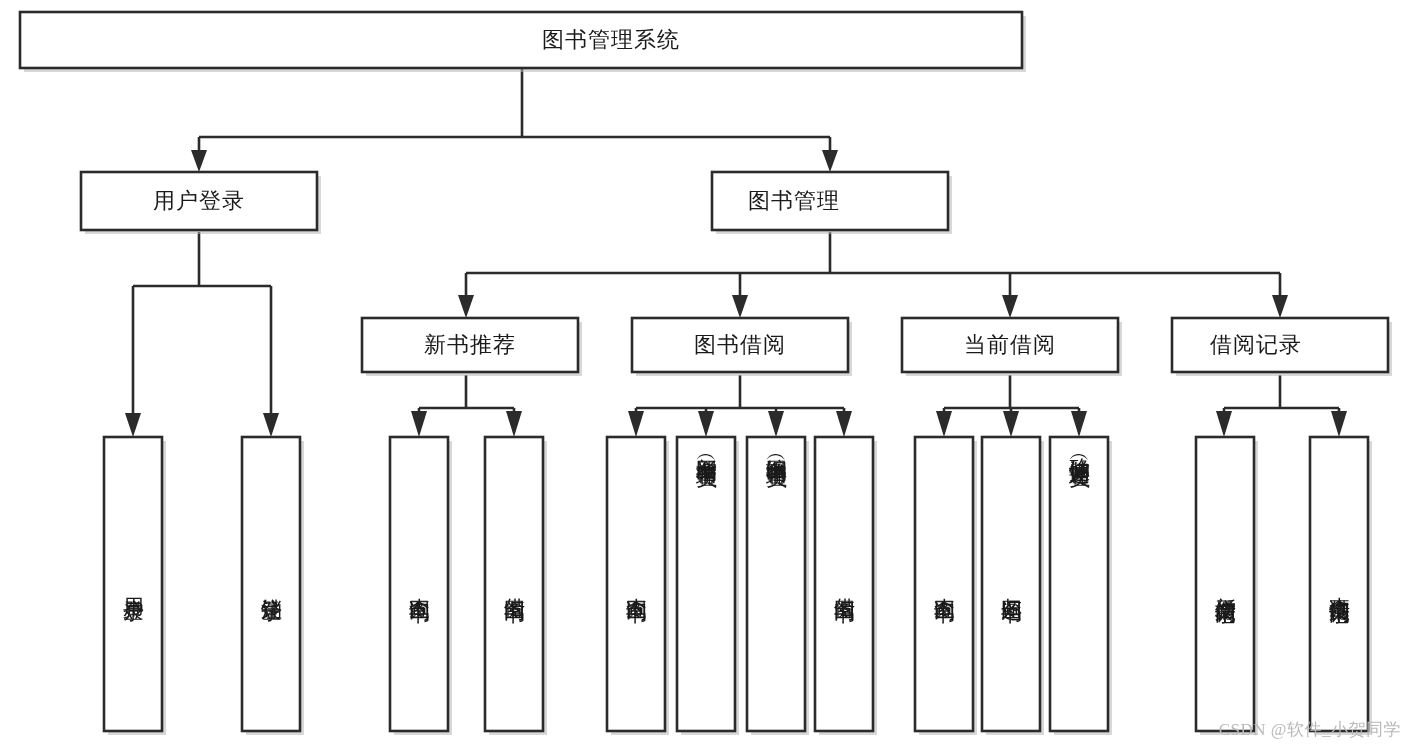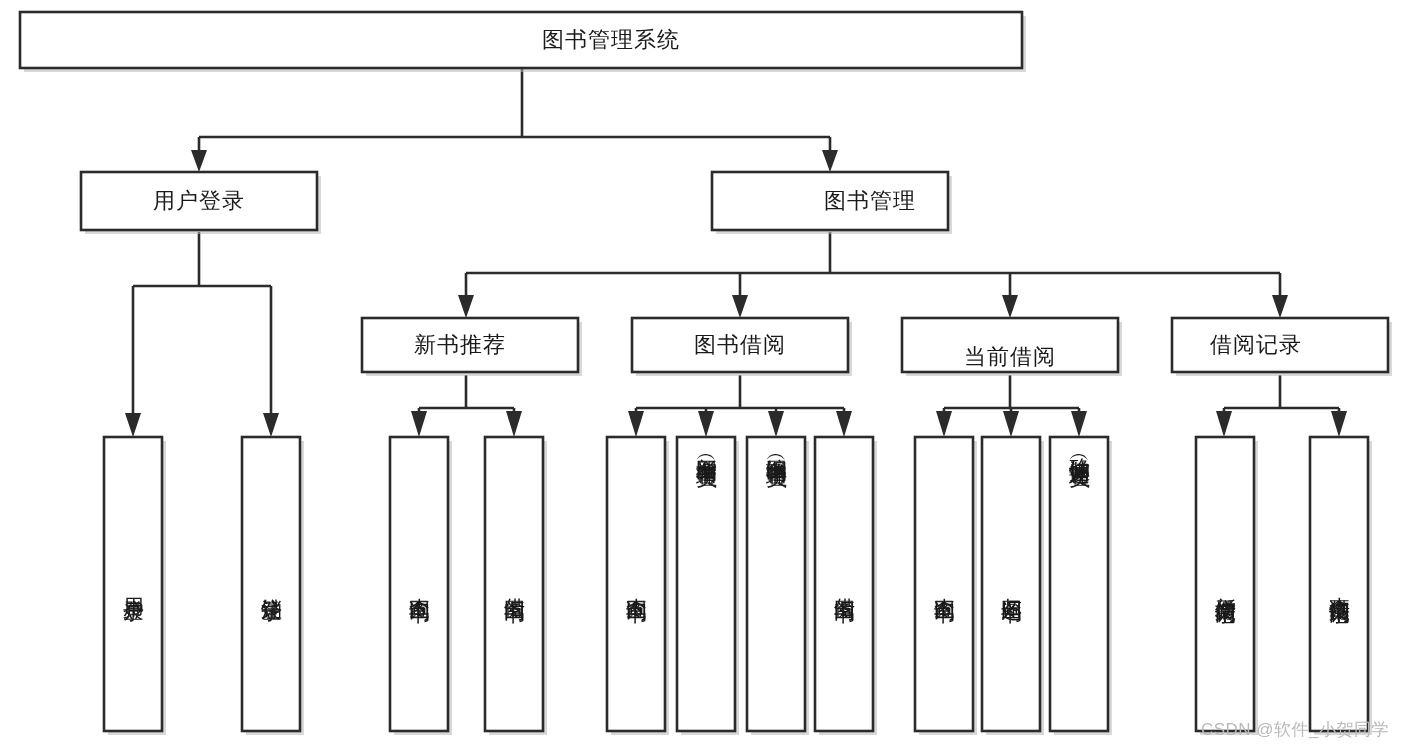--- a/index.html
+++ b/index.html
@@ -70,23 +70,23 @@
   }
   .hlabel-text {
     font-family: "DejaVu Sans", "Liberation Sans", sans-serif;
     font-size: 22px;
     color: #1a1a1a;
     letter-spacing: 1px;
     white-space: nowrap;
   }
   #watermark {
     position: absolute;
-    right: 16px;
+    right: 4px;
     bottom: 6px;
-    font-family: Liberation Sans, sans-serif;
+    font-family: Liberation Serif, serif;
     font-size: 17px;
     color: #b9b9b9;
     letter-spacing: 0.5px;
     white-space: nowrap;
     pointer-events: none;
     margin-left: 19px;
   }
 </style>
 </head>
 <body>
@@ -222,33 +222,33 @@
   </svg>
 
   <div class="hlabel-wrap" style="left:20px; top:12px; width:1182px; height:56px;">
     <span class="hlabel-text">图书管理系统</span>
   </div>
 
   <div class="hlabel-wrap" style="left:81px; top:172px; width:236px; height:58px;">
     <span class="hlabel-text">用户登录</span>
   </div>
 
-  <div class="hlabel-wrap" style="left:752px; top:172px; width:236px; height:58px;text-align:right;">
+  <div class="hlabel-wrap" style="left:676px; top:172px; width:236px; height:58px;text-align:right;">
     <span class="hlabel-text">图书管理</span>
   </div>
 
-  <div class="hlabel-wrap" style="left:352px; top:318px; width:216px; height:54px;">
+  <div class="hlabel-wrap" style="left:362px; top:318px; width:216px; height:54px;">
     <span class="hlabel-text">新书推荐</span>
   </div>
 
   <div class="hlabel-wrap" style="left:632px; top:318px; width:216px; height:54px;border-radius:26px;">
     <span class="hlabel-text">图书借阅</span>
   </div>
 
-  <div class="hlabel-wrap" style="left:902px; top:318px; width:216px; height:54px;margin-top:12px;">
+  <div class="hlabel-wrap" style="left:902px; top:318px; width:216px; height:54px;">
     <span class="hlabel-text">当前借阅</span>
   </div>
 
   <div class="hlabel-wrap" style="left:1148px; top:318px; width:216px; height:54px;text-align:right;">
     <span class="hlabel-text">借阅记录</span>
   </div>
 
   <div class="vlabel-wrap" style="left:104px; top:437px; width:58px; height:294px;">
     <span class="vlabel-text">用户登录</span>
   </div>

